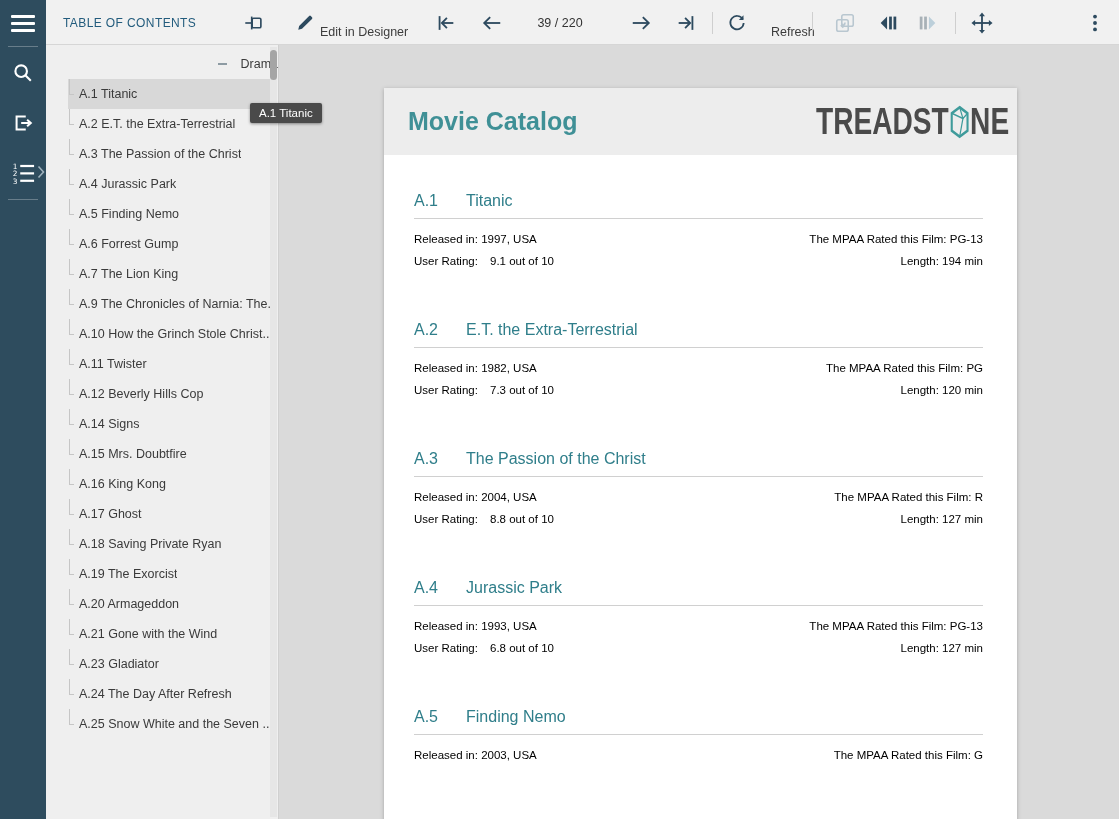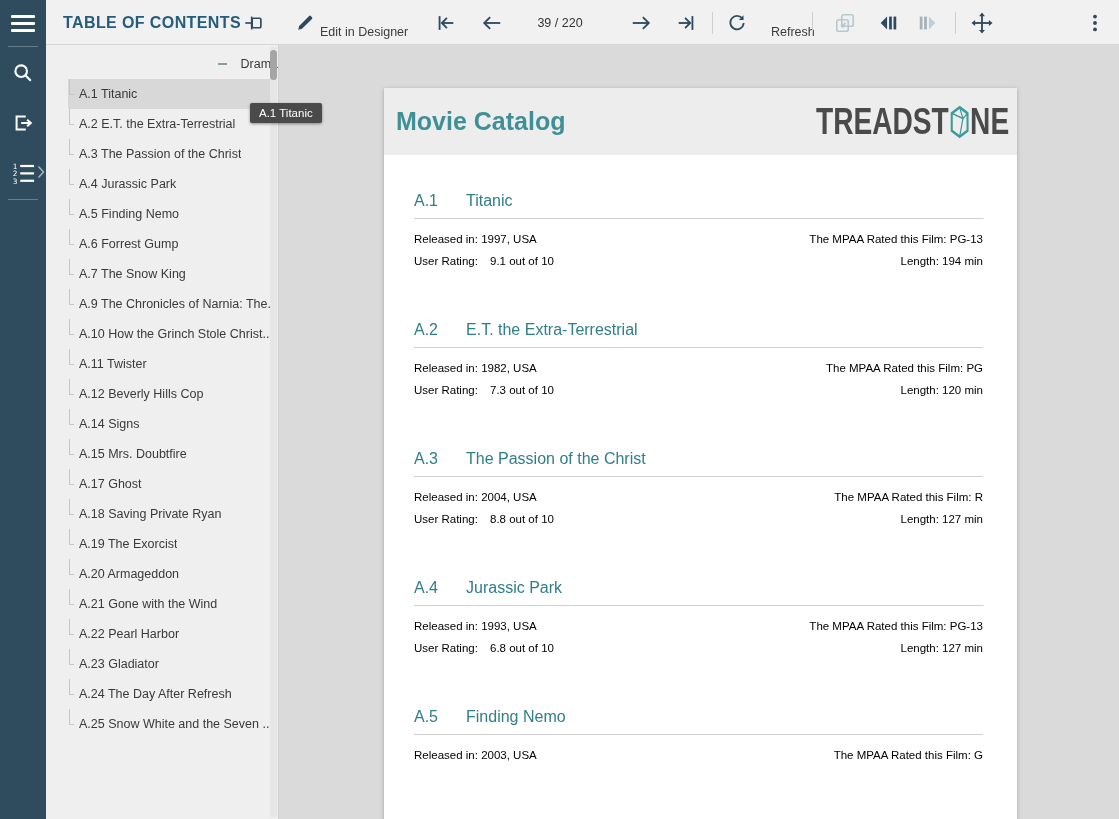--- a/index.html
+++ b/index.html
@@ -13,21 +13,21 @@
   .rail-chevron { position:absolute; right:1px; color:#9fb2bd; display:flex; align-items:center; }
 
   
   .toolbar { position:absolute; left:46px; top:0; right:0; height:45px; background:#f1f1f1; border-bottom:1px solid #d6d6d6; z-index:20; }
   .tb-item { position:absolute; top:8px; height:30px; display:flex; align-items:center; justify-content:center; color:#2d4a5f; }
   .tb-btn { width:28px; cursor:pointer; }
   .tb-btn.disabled { color:#b9c7d0; cursor:default; }
   .tb-label { font-size:12.5px; color:#3c3c3c; white-space:nowrap;margin-top:9px; }
   .tb-sep { position:absolute; top:12px; width:1px; height:22px; background:#cfcfcf; }
   .panel-title { position:absolute; left:17px; top:0; height:45px; display:flex; align-items:center;
-                 font-size:16px; font-weight:bold; letter-spacing:.4px; color:#235c7d; }
+                 font-size:12px; font-weight:normal; letter-spacing:.4px; color:#235c7d; }
   .page-label { position:absolute; left:476px; width:76px; top:0; height:45px; display:flex; align-items:center; justify-content:center; font-size:12.5px; color:#333; }
 
   
   .toc-panel { position:absolute; left:46px; top:45px; width:232px; bottom:0; background:#efefef; overflow:hidden; z-index:10; }
   .toc-list { padding-top:4px; }
   .toc-row { position:relative; height:30px; display:flex; align-items:center; font-size:12.5px; color:#3a3a3a; cursor:pointer; white-space:nowrap; }
   .toc-row.group { padding-left:28px;justify-content:flex-end; }
   .toc-row.leaf { margin-left:22px; margin-right:8px; padding-left:11px; }
   .toc-row.leaf::before { content:""; position:absolute; left:1px; top:0; height:15px; border-left:1px solid #c6c6c6; }
   .toc-row.leaf::after  { content:""; position:absolute; left:1px; top:15px; width:5px; border-top:1px solid #c6c6c6; }
@@ -38,21 +38,21 @@
   .toc-scroll { position:absolute; right:1px; top:2px; bottom:2px; width:7px; background:#e6e6e6; }
   .toc-thumb { position:absolute; top:3px; left:0; width:7px; height:30px; background:#a5a5a5; border-radius:4px; cursor:pointer; }
 
   
   .tooltip { position:absolute; left:250px; top:103px; background:#4a4a4a; color:#fff; font-size:11.5px;
              padding:4px 9px; border-radius:2px; box-shadow:0 1px 3px rgba(0,0,0,.4); z-index:40; white-space:nowrap; }
 
   
   .viewer { position:absolute; left:278px; top:45px; right:0; bottom:0; background:#dadada; overflow:hidden; border-left:1px solid #d0d0d0; }
   .page { position:absolute; left:105px; top:43px; width:633px; height:900px; background:#fff; box-shadow:0 1px 4px rgba(0,0,0,.25); }
-  .page-header { height:67px; background:#ededed; display:flex; align-items:center; justify-content:space-between; padding:0 8px 0 12px; }
+  .page-header { height:67px; background:#ededed; display:flex; align-items:center; justify-content:space-between; padding:0 8px 0 24px; }
   .report-title { font-size:25px; font-weight:bold; color:#3f9096; }
   .logo { display:flex; align-items:center; font-weight:bold; font-size:37px; color:#4a4a4a; letter-spacing:0px;
           transform:scaleX(.76); transform-origin:right center; }
   .logo svg { margin:0 1px; }
   .entries { padding:37px 34px 0 30px; }
   .entry { height:129px; }
   .entry-heading { font-size:16px; color:#2f7e8a; height:17px; line-height:17px; }
   .entry-num { margin-right:28px; }
   .entry-rule { border-top:1px solid #d0d0d0; margin-top:9px; }
   .entry-row { display:flex; justify-content:space-between; font-size:11.5px; color:#000; }
@@ -246,21 +246,21 @@
           <span class="toc-label">A.5 Finding Nemo</span>
         </div>
 
         <div class="toc-row leaf">
 
           <span class="toc-label">A.6 Forrest Gump</span>
         </div>
 
         <div class="toc-row leaf">
 
-          <span class="toc-label">A.7 The Snow King</span>
+          <span class="toc-label">A.7 The Lion King</span>
         </div>
 
 
         <div class="toc-row leaf">
 
           <span class="toc-label">A.9 The Chronicles of Narnia: The...</span>
         </div>
 
         <div class="toc-row leaf">
 
@@ -281,20 +281,24 @@
         <div class="toc-row leaf">
 
           <span class="toc-label">A.14 Signs</span>
         </div>
 
         <div class="toc-row leaf">
 
           <span class="toc-label">A.15 Mrs. Doubtfire</span>
         </div>
 
+        <div class="toc-row leaf">
+
+          <span class="toc-label">A.16 King Kong</span>
+        </div>
 
         <div class="toc-row leaf">
 
           <span class="toc-label">A.17 Ghost</span>
         </div>
 
         <div class="toc-row leaf">
 
           <span class="toc-label">A.18 Saving Private Ryan</span>
         </div>
@@ -307,24 +311,20 @@
         <div class="toc-row leaf">
 
           <span class="toc-label">A.20 Armageddon</span>
         </div>
 
         <div class="toc-row leaf">
 
           <span class="toc-label">A.21 Gone with the Wind</span>
         </div>
 
-        <div class="toc-row leaf">
-
-          <span class="toc-label">A.22 Pearl Harbor</span>
-        </div>
 
         <div class="toc-row leaf">
 
           <span class="toc-label">A.23 Gladiator</span>
         </div>
 
         <div class="toc-row leaf">
 
           <span class="toc-label">A.24 The Day After Refresh</span>
         </div>

